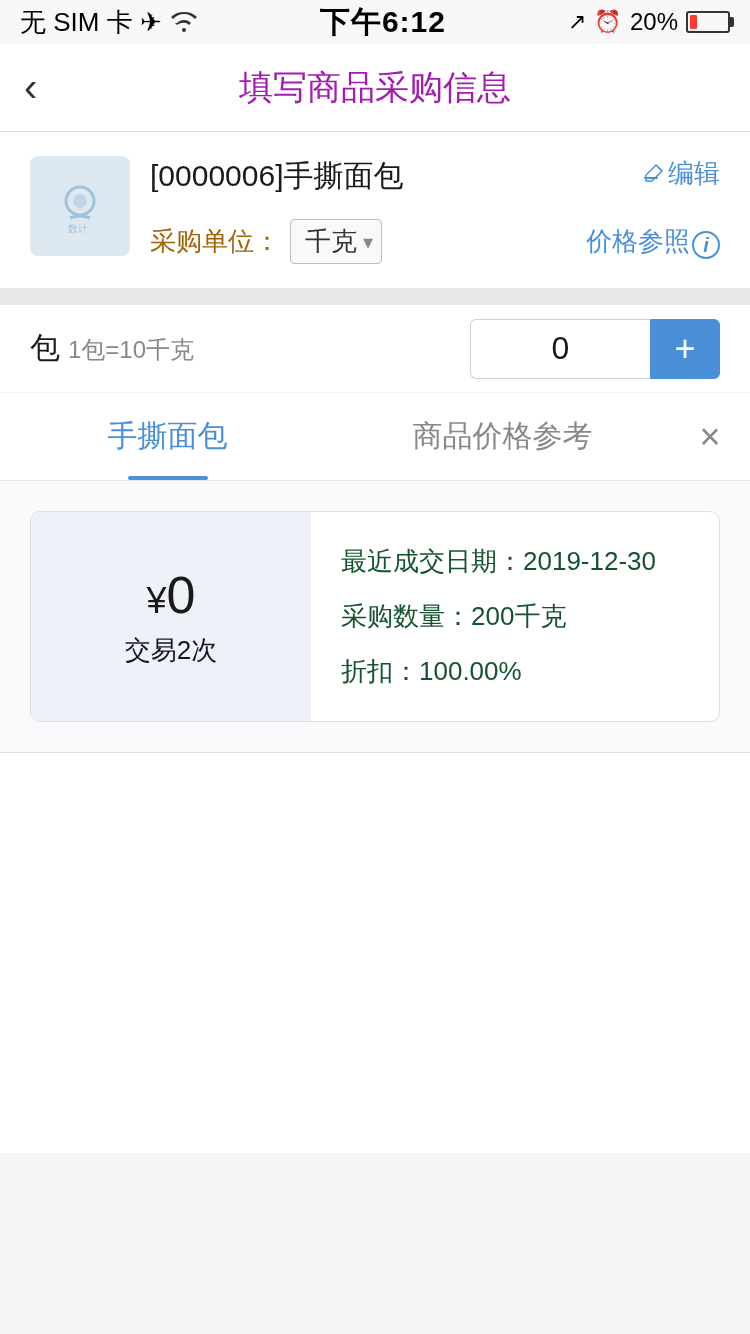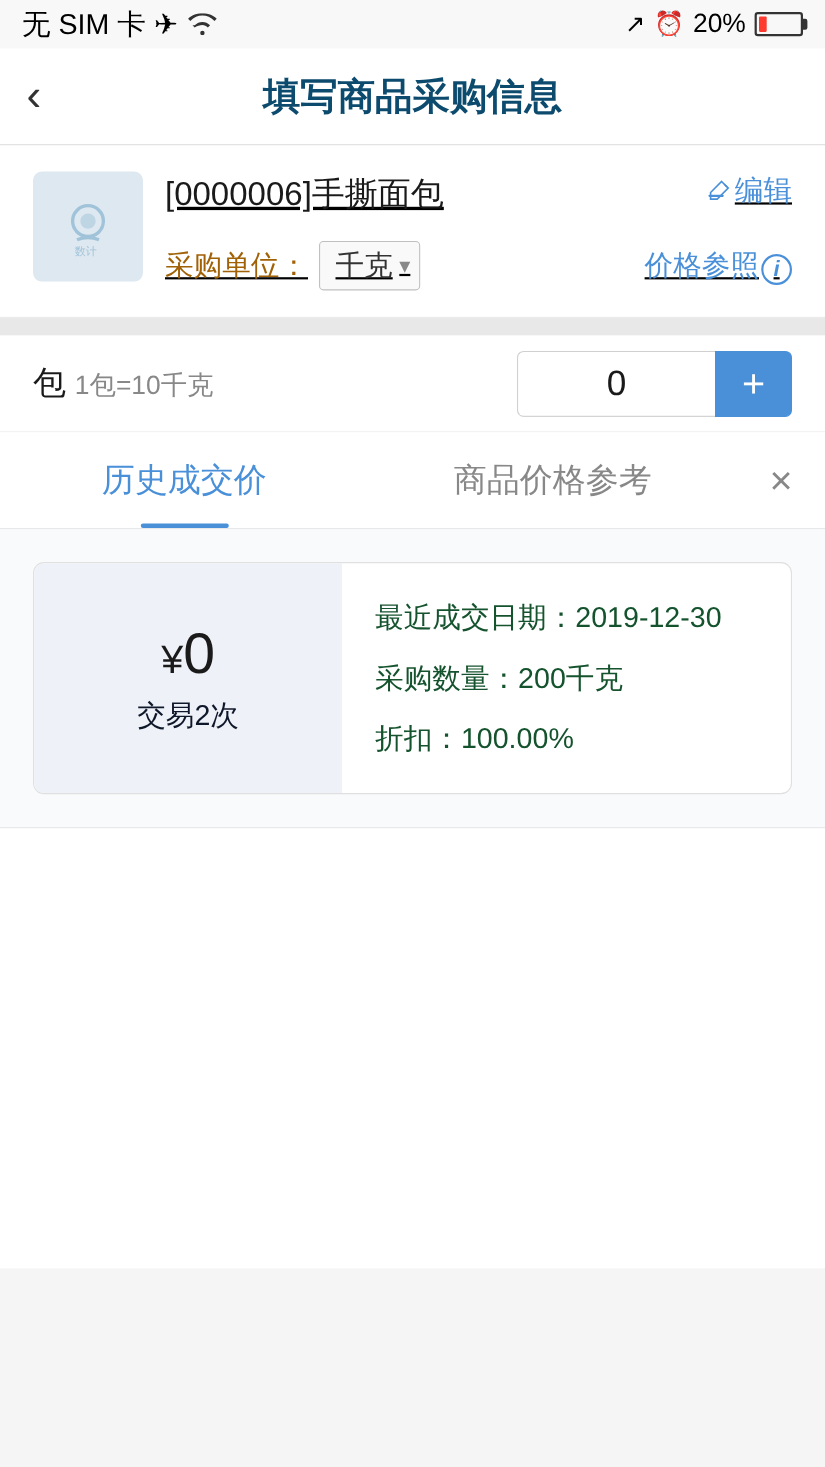--- a/index.html
+++ b/index.html
@@ -88,22 +88,22 @@
     }
     .nav-back {
       position: absolute;
       left: 24px;
       font-size: 40px;
       color: #333;
       cursor: pointer;
     }
     .nav-title {
       font-size: 34px;
-      font-weight: 700;
-      color: #0c4a6e;
+      font-weight: 400;
+      color: #a21caf;
     }
 
     
     .product-card {
       background: #ffffff;
       margin: 0;
       padding: 24px 30px;
       display: flex;
       align-items: flex-start;
       gap: 20px;
@@ -120,21 +120,20 @@
       justify-content: center;
       overflow: hidden;
     }
     .product-icon-svg {
       width: 60px;
       height: 60px;
       opacity: 0.6;
     }
     .product-info {
       flex: 1;
-      text-decoration: underline;
     }
     .product-name-row {
       display: flex;
       justify-content: space-between;
       align-items: flex-start;
       margin-bottom: 22px;
     }
     .product-name {
       font-size: 30px;
       font-weight: 500;
@@ -358,20 +357,21 @@
 
 <div class="status-bar">
   <div class="status-left">
     <span>无 SIM 卡 ✈</span>
     <svg width="28" height="20" viewBox="0 0 28 20">
       <path d="M14 16a2 2 0 1 1 0 4 2 2 0 0 1 0-4z" fill="#333"></path>
       <path d="M7 11c1.9-1.9 4.4-3 7-3s5.1 1.1 7 3l-2 2c-1.4-1.4-3.2-2.2-5-2.2S8.4 11.6 7 13l-2-2z" fill="#333"></path>
       <path d="M1 5C4.7 1.3 9.1 0 14 0s9.3 1.3 13 5l-2 2C21.6 3.5 18 2 14 2S6.4 3.5 3 7L1 5z" fill="#333"></path>
     </svg>
   </div>
+  <div class="status-center">下午6:12</div>
   <div class="status-right">
     <span style="font-size:22px;">↗</span>
     <span style="font-size:22px;">⏰</span>
     <span style="font-size:24px;">20%</span>
     <div class="battery-container">
       <div class="battery-icon">
         <div class="battery-fill"></div>
       </div>
     </div>
   </div>
@@ -427,21 +427,21 @@
   </div>
   <div class="quantity-control">
     <input class="quantity-input" type="text" value="0" style="">
     <div class="quantity-plus">+</div>
   </div>
 </div>
 
 <div class="tabs-section">
   <div class="tabs-header">
     <div class="tab-item active">
-      <span>历史成交价</span>
+      <span>手撕面包</span>
       <div class="tab-underline"></div>
     </div>
     <div class="tab-item">
       <span>商品价格参考</span>
     </div>
     <div class="tab-close">×</div>
   </div>
 
   <div class="history-content">
     <div class="history-card">

